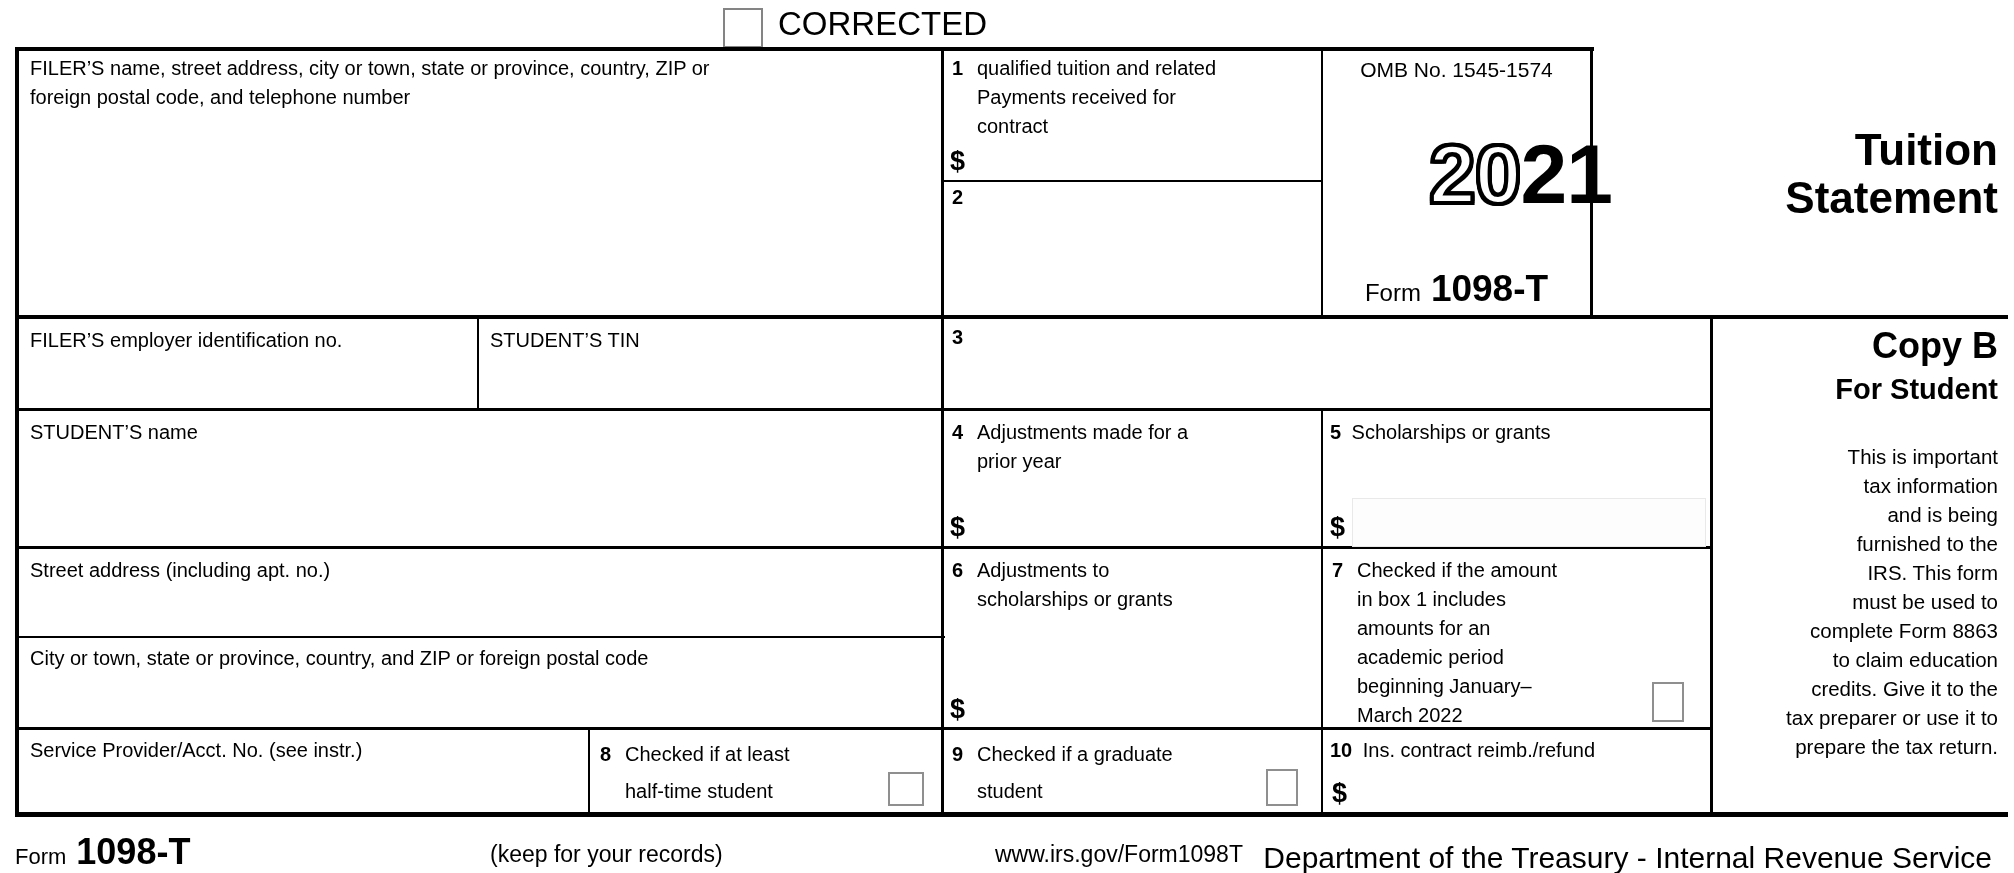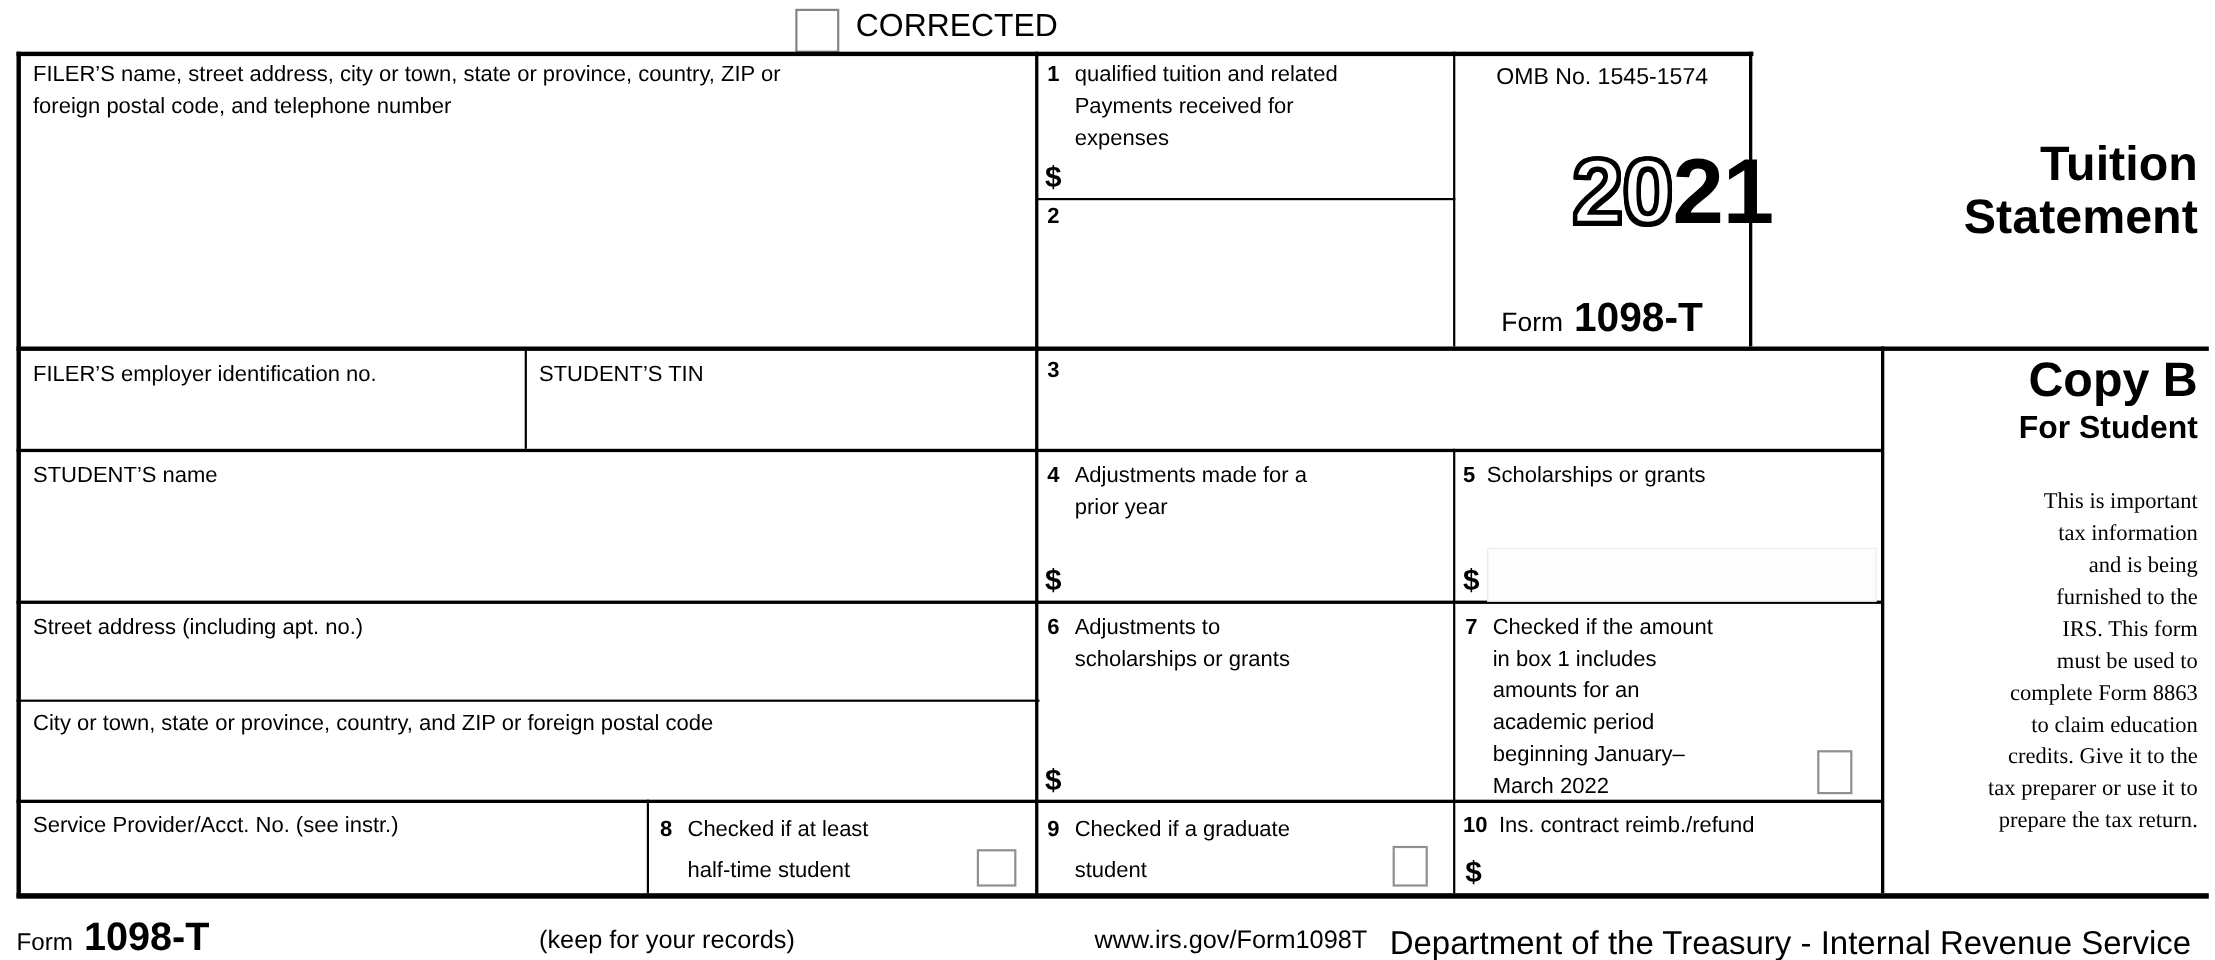--- a/index.html
+++ b/index.html
@@ -23,21 +23,21 @@
       -2px 0 0 #000,2px 0 0 #000,0 -2px 0 #000,0 2px 0 #000;}
   .rt{text-align:right;}
   .copyinfo{font-size:20.5px;line-height:29px;}
 </style>
 </head>
 <body>
 
 <div id="form1098t">
 
   <div class="cb" style="left:723px;top:8px;width:36px;height:36px;border-color:#848484;"></div>
-  <div class="abs" style="left:778px;top:4px;font-size:29px;line-height:40px;">CORRECTED</div>
+  <div class="abs" style="left:778px;top:4px;font-size:33px;line-height:40px;">CORRECTED</div>
 
   <div class="hl" style="left:15px;top:47px;width:1579px;height:4px;"></div>
   <div class="hl" style="left:943px;top:180px;width:380px;height:2px;"></div>
   <div class="hl" style="left:15px;top:315px;width:1993px;height:4px;"></div>
   <div class="hl" style="left:15px;top:408px;width:1697px;height:3px;"></div>
   <div class="hl" style="left:15px;top:546px;width:1697px;height:3px;"></div>
   <div class="hl" style="left:15px;top:636px;width:930px;height:2px;"></div>
   <div class="hl" style="left:15px;top:727px;width:1697px;height:3px;"></div>
   <div class="hl" style="left:15px;top:812px;width:1993px;height:5px;"></div>
 
@@ -53,21 +53,21 @@
   <div class="abs" style="left:30px;top:54px;">
     <div class="lbl">FILER’S name, street address, city or town, state or province, country, ZIP or</div>
     <div class="lbl">foreign postal code, and telephone number</div>
   </div>
 
   <div class="abs" style="left:952px;top:54px;width:340px;">
     <span class="num abs" style="left:0;top:0;line-height:29px;">1</span>
     <div class="boxtext">
       <div class="lbl">qualified tuition and related</div>
       <div class="lbl">Payments received for</div>
-      <div class="lbl">expenses</div>
+      <div class="lbl">contract</div>
     </div>
   </div>
   <div class="dollar abs" style="left:950px;top:148px;">$</div>
 
   <div class="num abs" style="left:952px;top:186px;">2</div>
 
   <div class="abs rt" style="left:1325px;top:58px;width:263px;text-align:center;font-size:21px;">OMB No. 1545-1574</div>
 
   <div class="abs" style="left:1389px;top:132px;width:263px;text-align:center;">
     <span class="yr yr-outline">20</span><span class="yr">21</span>
@@ -146,23 +146,23 @@
     </div>
   </div>
   <div class="cb" style="left:1266px;top:769px;width:28px;height:33px;"></div>
 
   <div class="abs" style="left:1330px;top:736px;">
     <span class="num">10</span>
     <span class="lbl" style="margin-left:6px;">Ins. contract reimb./refund</span>
   </div>
   <div class="dollar abs" style="left:1332px;top:780px;">$</div>
 
-  <div class="abs rt" style="right:16px;top:326px;width:280px;font-size:44px;font-weight:700;line-height:40px;">Copy B</div>
+  <div class="abs rt" style="right:16px;top:326px;width:280px;font-size:36px;font-weight:700;line-height:40px;">Copy B</div>
   <div class="abs rt" style="right:16px;top:372px;width:280px;font-size:29px;font-weight:700;line-height:34px;">For Student</div>
-  <div class="abs rt" style="right:16px;top:442px;width:282px;font-family:Liberation Serif, serif;">
+  <div class="abs rt" style="right:16px;top:442px;width:282px;">
     <div class="copyinfo">This is important</div>
     <div class="copyinfo">tax information</div>
     <div class="copyinfo">and is being</div>
     <div class="copyinfo">furnished to the</div>
     <div class="copyinfo">IRS. This form</div>
     <div class="copyinfo">must be used to</div>
     <div class="copyinfo">complete Form 8863</div>
     <div class="copyinfo">to claim education</div>
     <div class="copyinfo">credits. Give it to the</div>
     <div class="copyinfo">tax preparer or use it to</div>

